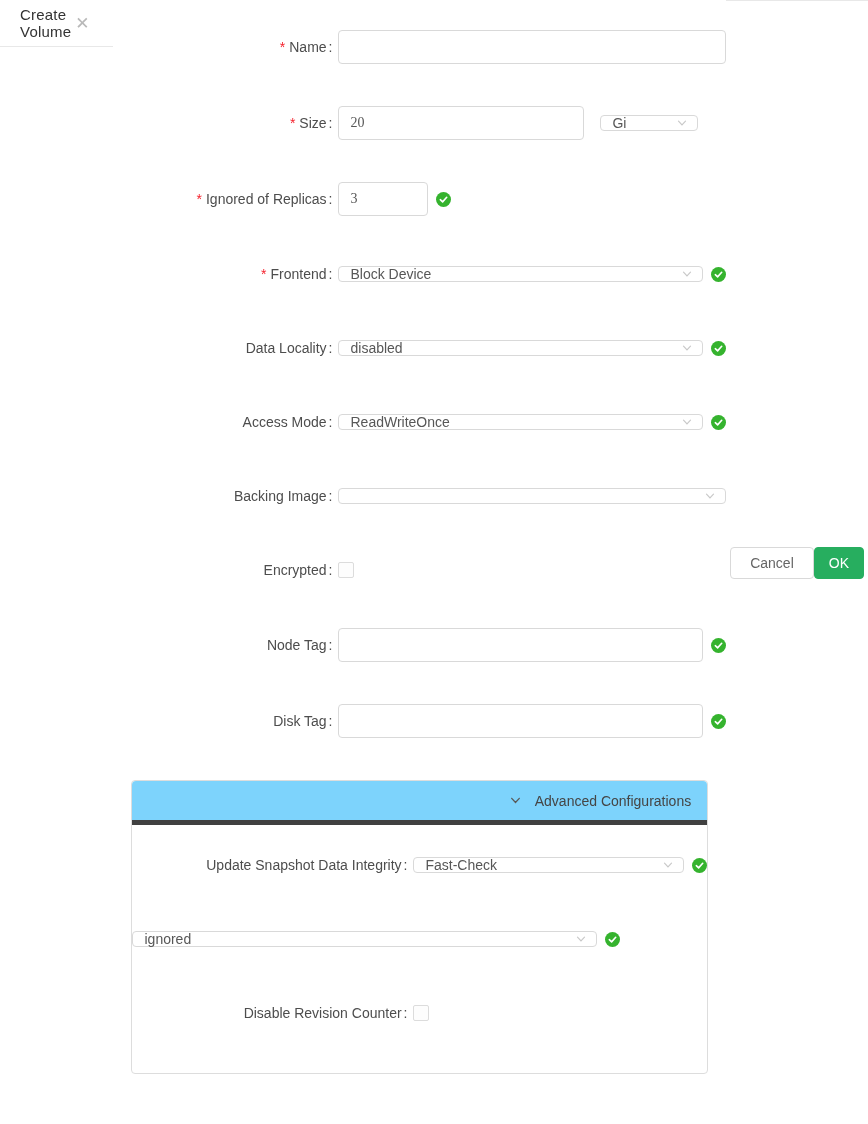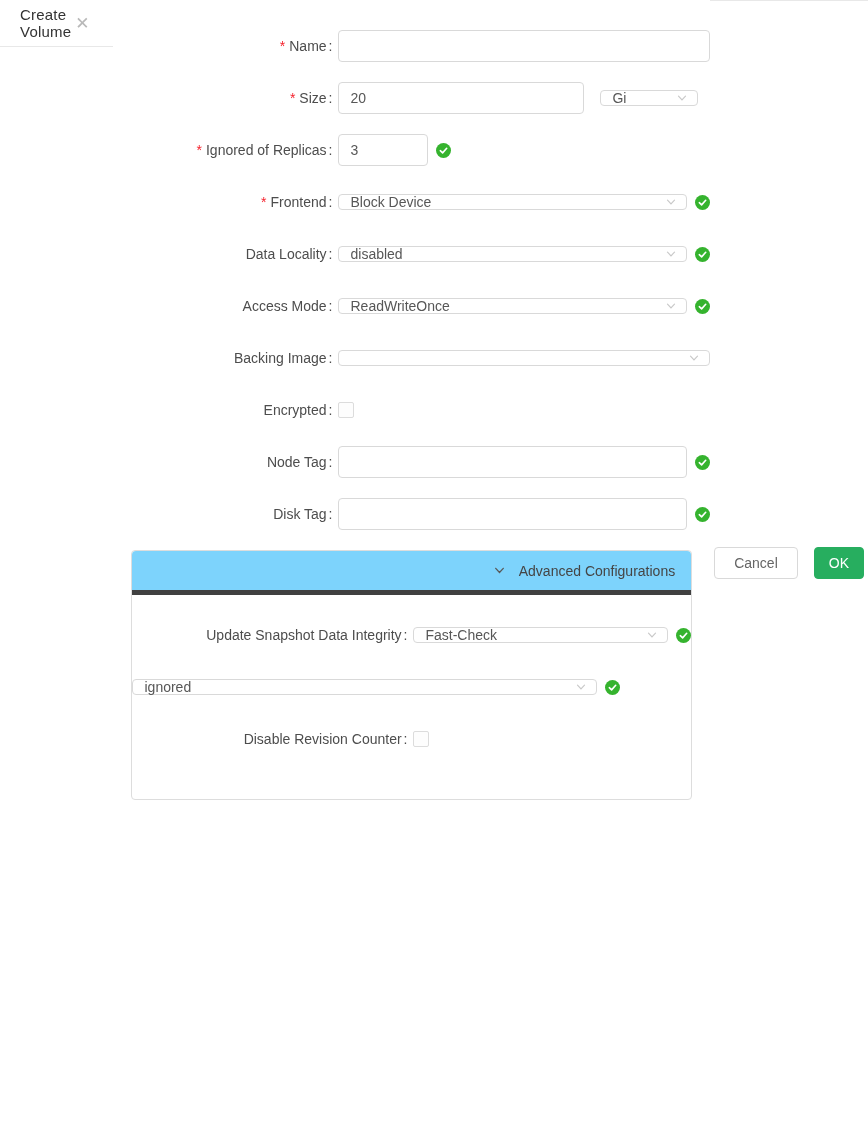--- a/index.html
+++ b/index.html
@@ -17,32 +17,32 @@
   }
   .modal-title { font-size:15px; color:#333; font-weight:500; letter-spacing:.2px; }
   .close-btn {
     color:#b9b9b9; font-size:17px; line-height:1; cursor:pointer; padding:4px;
     font-weight:400;
   }
 
   
   .modal-body { flex:1 1 auto; padding-top:30px; overflow:hidden; }
 
-  .row { display:flex; align-items:center; min-height:32px; margin-bottom:20px; }
+  .row { display:flex; align-items:center; min-height:32px; margin-bottom:42px; }
   .lbl {
     flex:0 0 219px; text-align:right; margin-right:6px; color:#4d4d4d;
     white-space:nowrap;
   }
   .req { color:#f5222d; margin-right:4px; }
   .colon { margin-left:2px; }
 
   .input {
     height:32px; border:1px solid #d9d9d9; border-radius:4px; background:#fff;
-    padding:7px 11px; font-size:14px; color:#575757; outline:none;
-    font-family:Liberation Sans, sans-serif;
+    padding:16px 11px; font-size:14px; color:#575757; outline:none;
+    font-family:Liberation Serif, serif;
   }
   .w450 { width:450px; }
   .w246 { width:246px; }
   .w98  { width:98px; }
   .w90  { width:90px; }
   .w465 { width:465px; }
 
   .select {
     position:relative; height:16px; border:1px solid #d9d9d9; border-radius:4px;
     background:#fff; padding:0 30px 0 11px; display:flex; align-items:center;
@@ -70,21 +70,21 @@
   }
   .panel-header .caret { line-height:0; margin-right:13px; }
   .panel-body { padding:24px 0 44px 0; }
   .panel-body .lbl { flex:0 0 275px; }
   .panel-body .row:last-child { margin-bottom:0; }
 
   
   .modal-footer {
     flex:0 0 49px; border-top:1px solid #e8e8e8;
     display:flex; align-items:center; justify-content:flex-end;
-    padding:0 4px; gap:16px; background:#fff;
+    padding:0 4px; gap:0; background:#fff;
   }
   .btn {
     height:32px; border-radius:4px; font-size:14px; cursor:pointer;
     font-family:"Liberation Sans","DejaVu Sans",sans-serif;
     display:inline-flex; align-items:center; justify-content:center;
   }
   .btn-cancel { background:#fff; border:1px solid #d9d9d9; color:#666; padding:0 19px; }
   .btn-ok { background:#27ae5f; border:1px solid #27ae5f; color:#fff; padding:0 14px; font-weight:500; }
 </style>
 </head>

